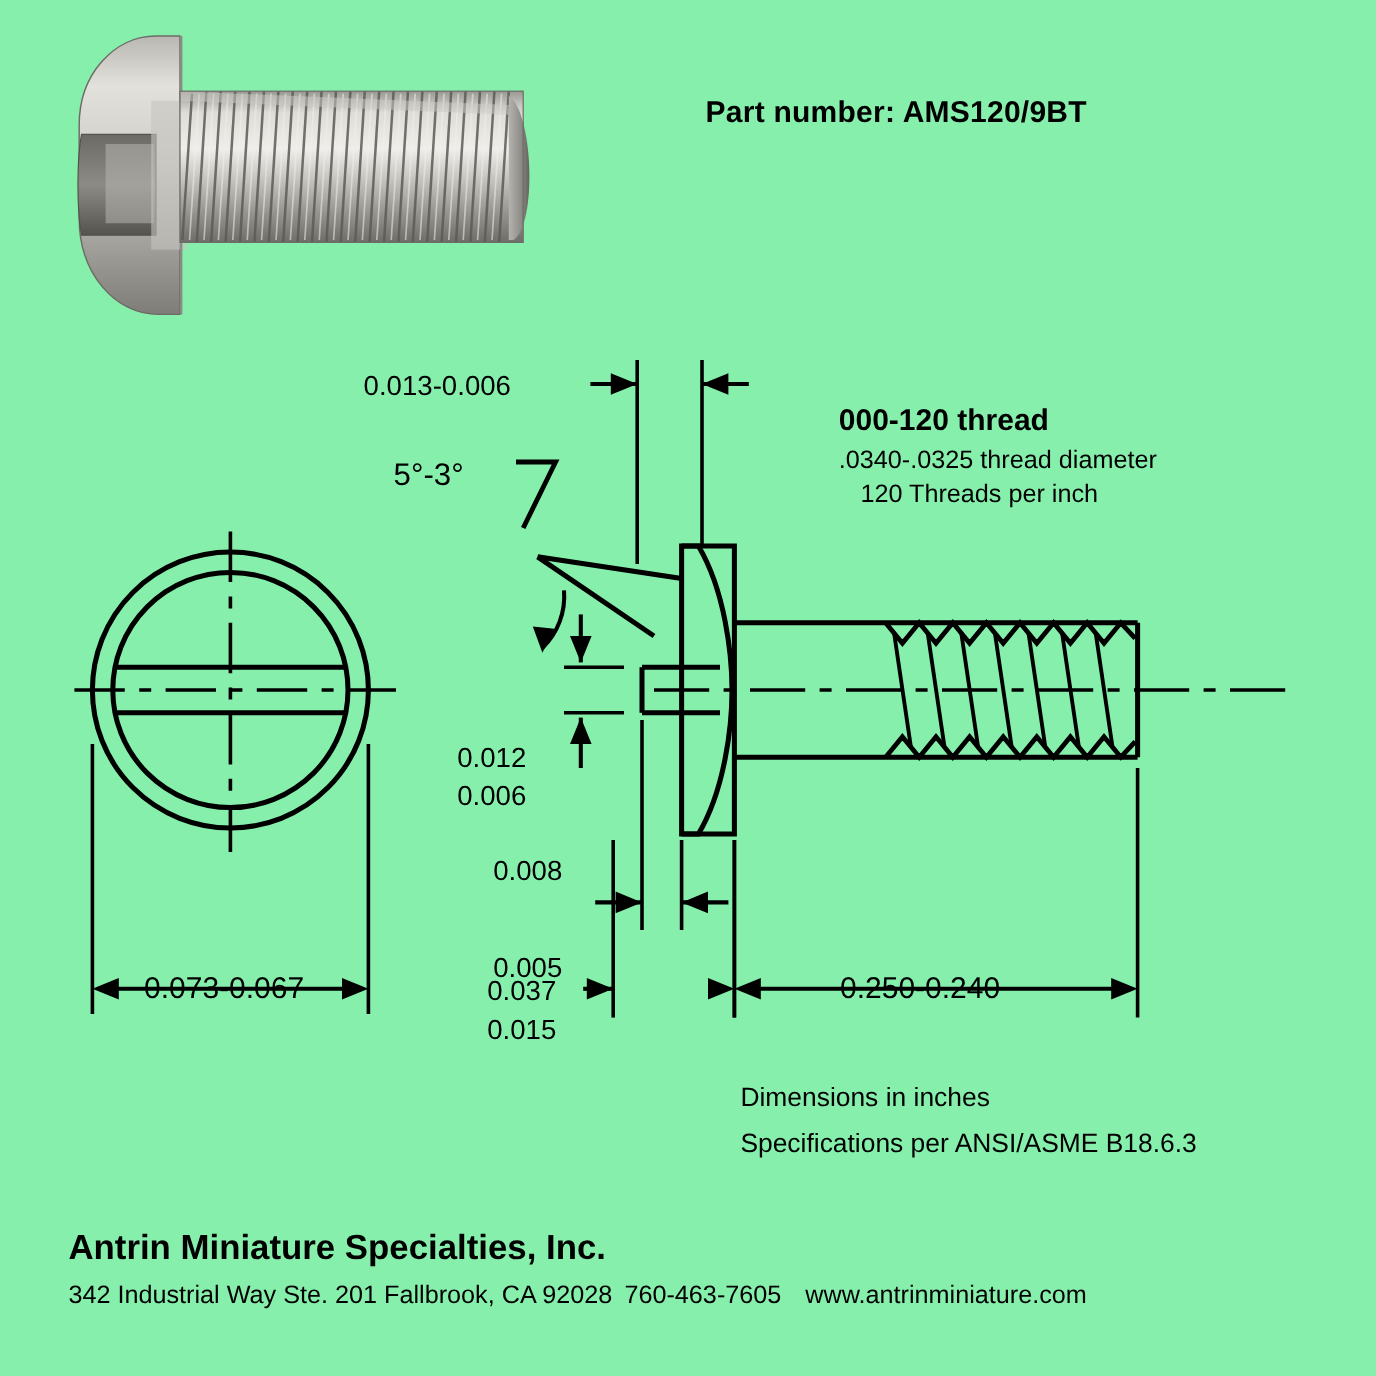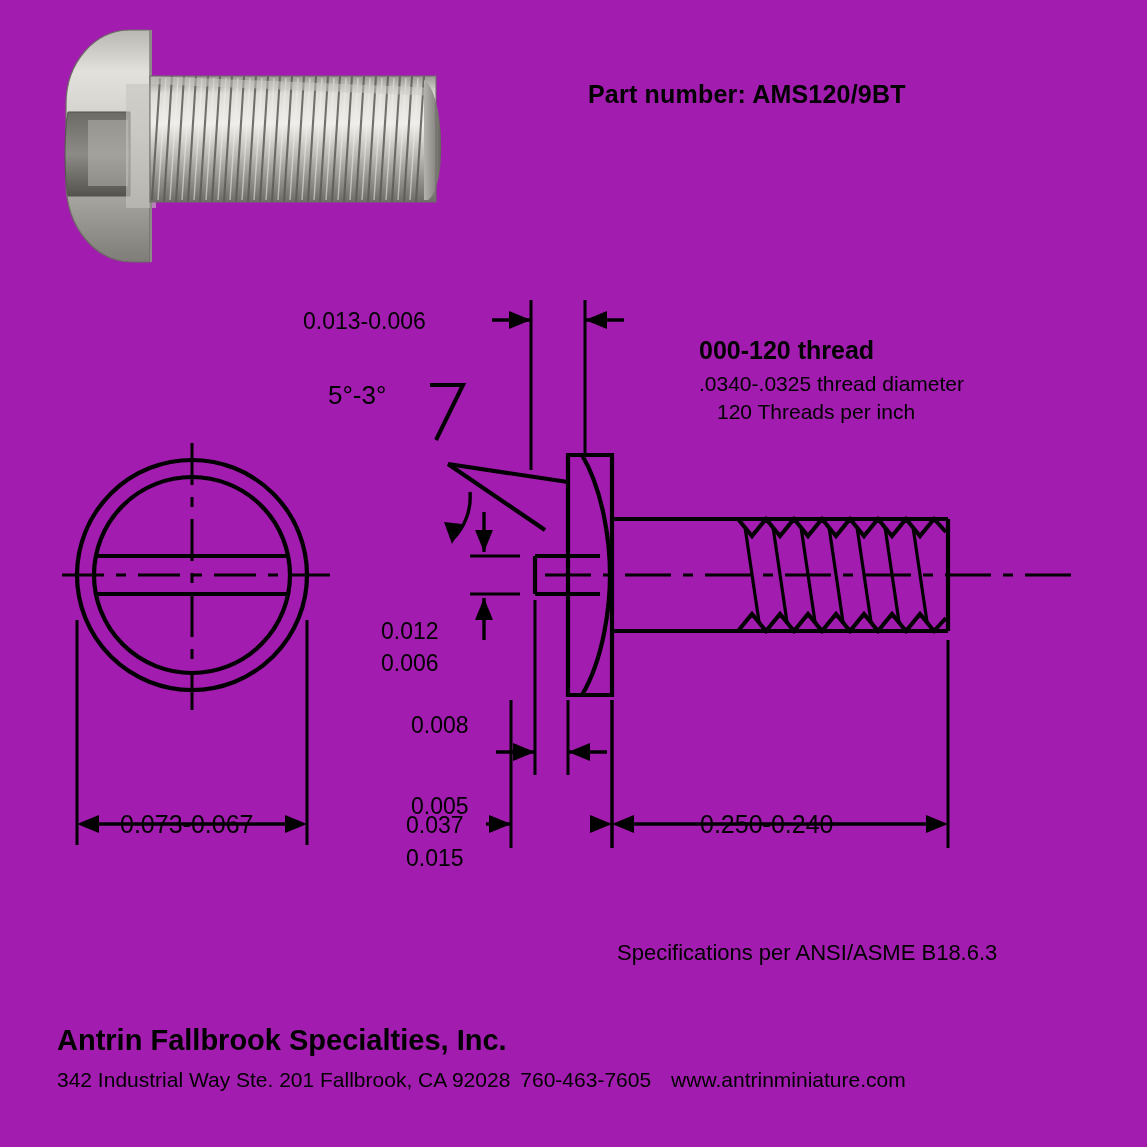--- a/index.html
+++ b/index.html
@@ -8,21 +8,21 @@
     background: #ffffff;
   }
   body {
     font-family: "Liberation Sans", sans-serif;
     color: #000000;
   }
   #page {
     position: relative;
     width: 1147px;
     height: 1147px;
-    background: #a21caf;
+    background: #86efac;
     overflow: hidden;
   }
   .abs { position: absolute; }
   .txt { white-space: nowrap; }
 
   
   #part-number-line {
     left: 588px;
     top: 80px;
     font-size: 25px;
@@ -377,20 +377,21 @@
   <div class="abs txt dim" id="dim-angle">5°-3°</div>
   <div class="abs txt dim" id="dim-slot-depth-1">0.012</div>
   <div class="abs txt dim" id="dim-slot-depth-2">0.006</div>
   <div class="abs txt dim" id="dim-slot-width-1">0.008</div>
   <div class="abs txt dim" id="dim-slot-width-2">0.005</div>
   <div class="abs txt dim" id="dim-head-thk-1">0.037</div>
   <div class="abs txt dim" id="dim-head-thk-2">0.015</div>
   <div class="abs txt dim" id="dim-head-dia">0.073-0.067</div>
   <div class="abs txt dim" id="dim-length">0.250-0.240</div>
 
+  <div class="abs txt" id="note-units">Dimensions in inches</div>
   <div class="abs txt" id="note-spec">Specifications per ANSI/ASME B18.6.3</div>
 
-  <div class="abs txt" id="company-name">Antrin Fallbrook Specialties, Inc.</div>
+  <div class="abs txt" id="company-name">Antrin Miniature Specialties, Inc.</div>
   <div class="abs txt" id="company-address">
     <span>342 Industrial Way Ste. 201 Fallbrook, CA  92028</span><span class="gap"></span><span>760-463-7605</span><span class="gap"></span><span class="gap"></span><span>www.antrinminiature.com</span>
   </div>
 
 </div>
 
 </body></html>

